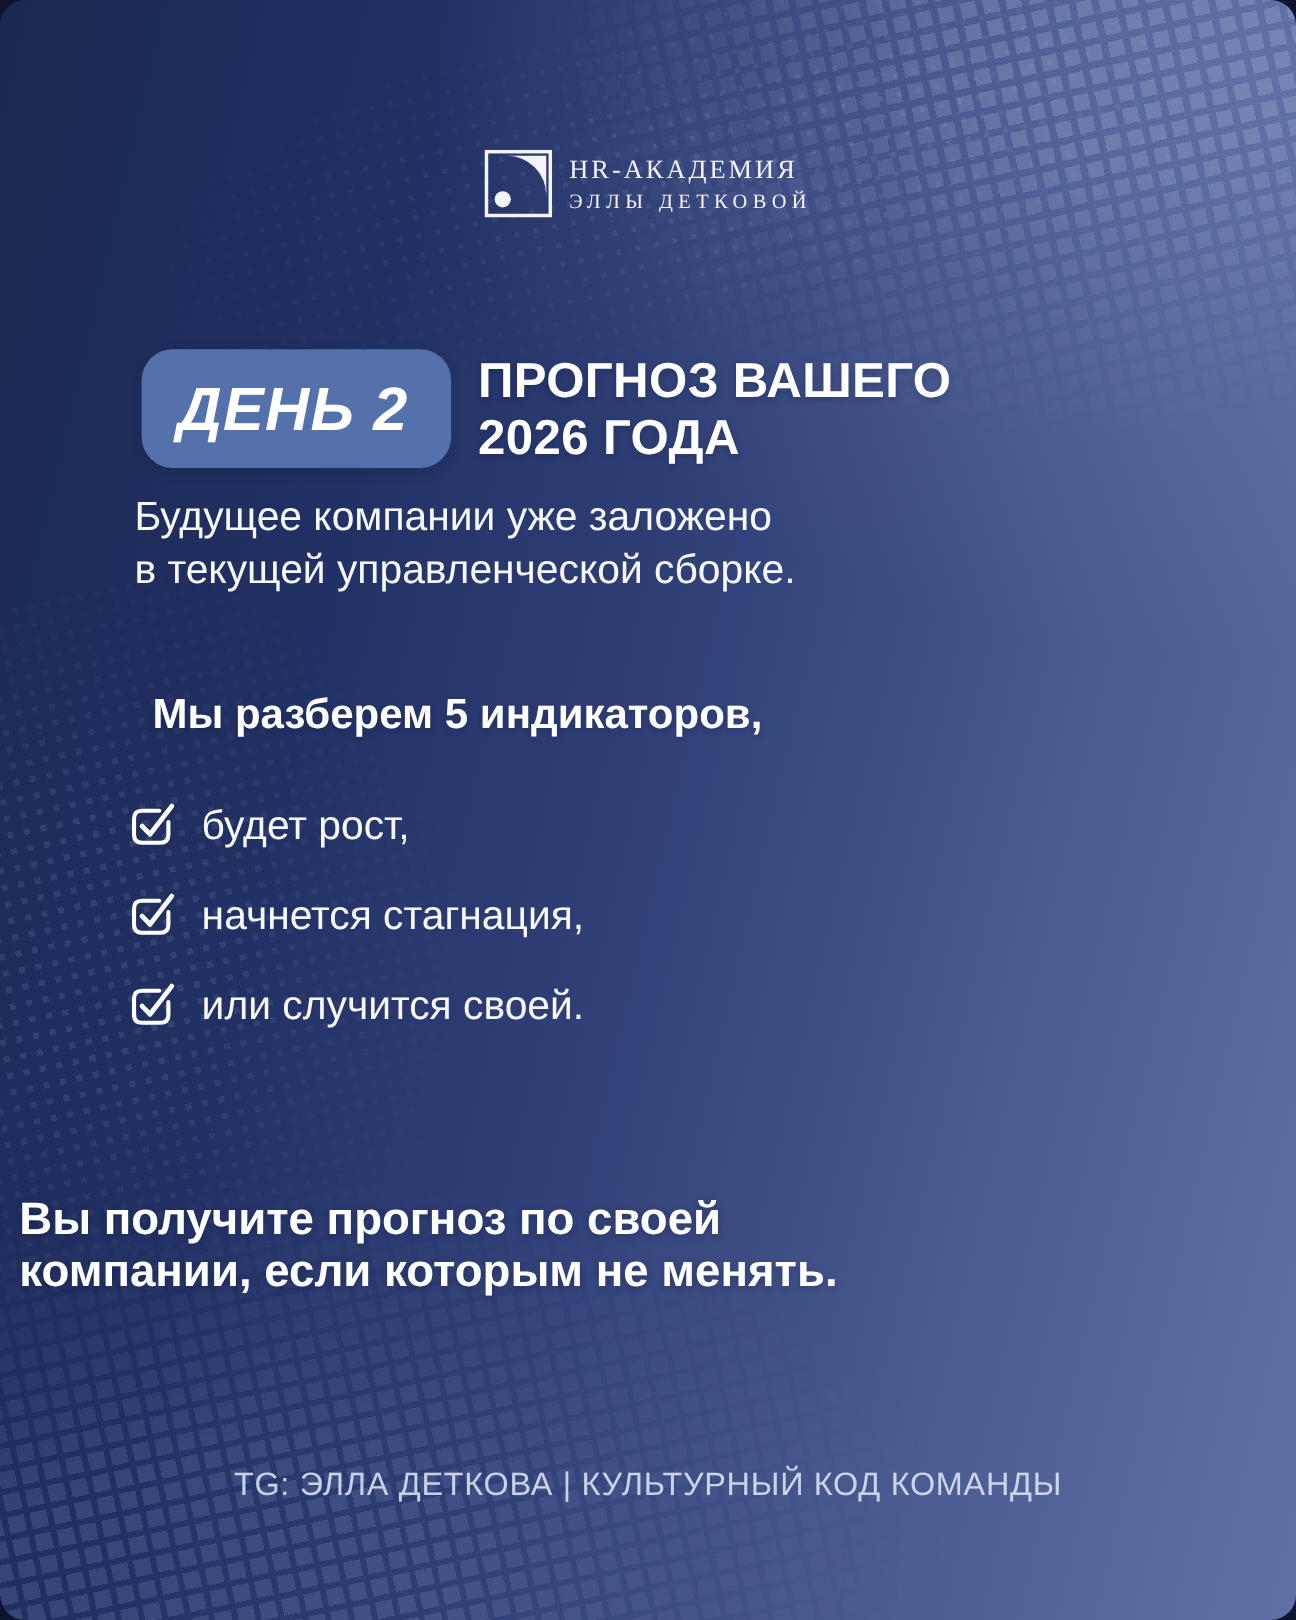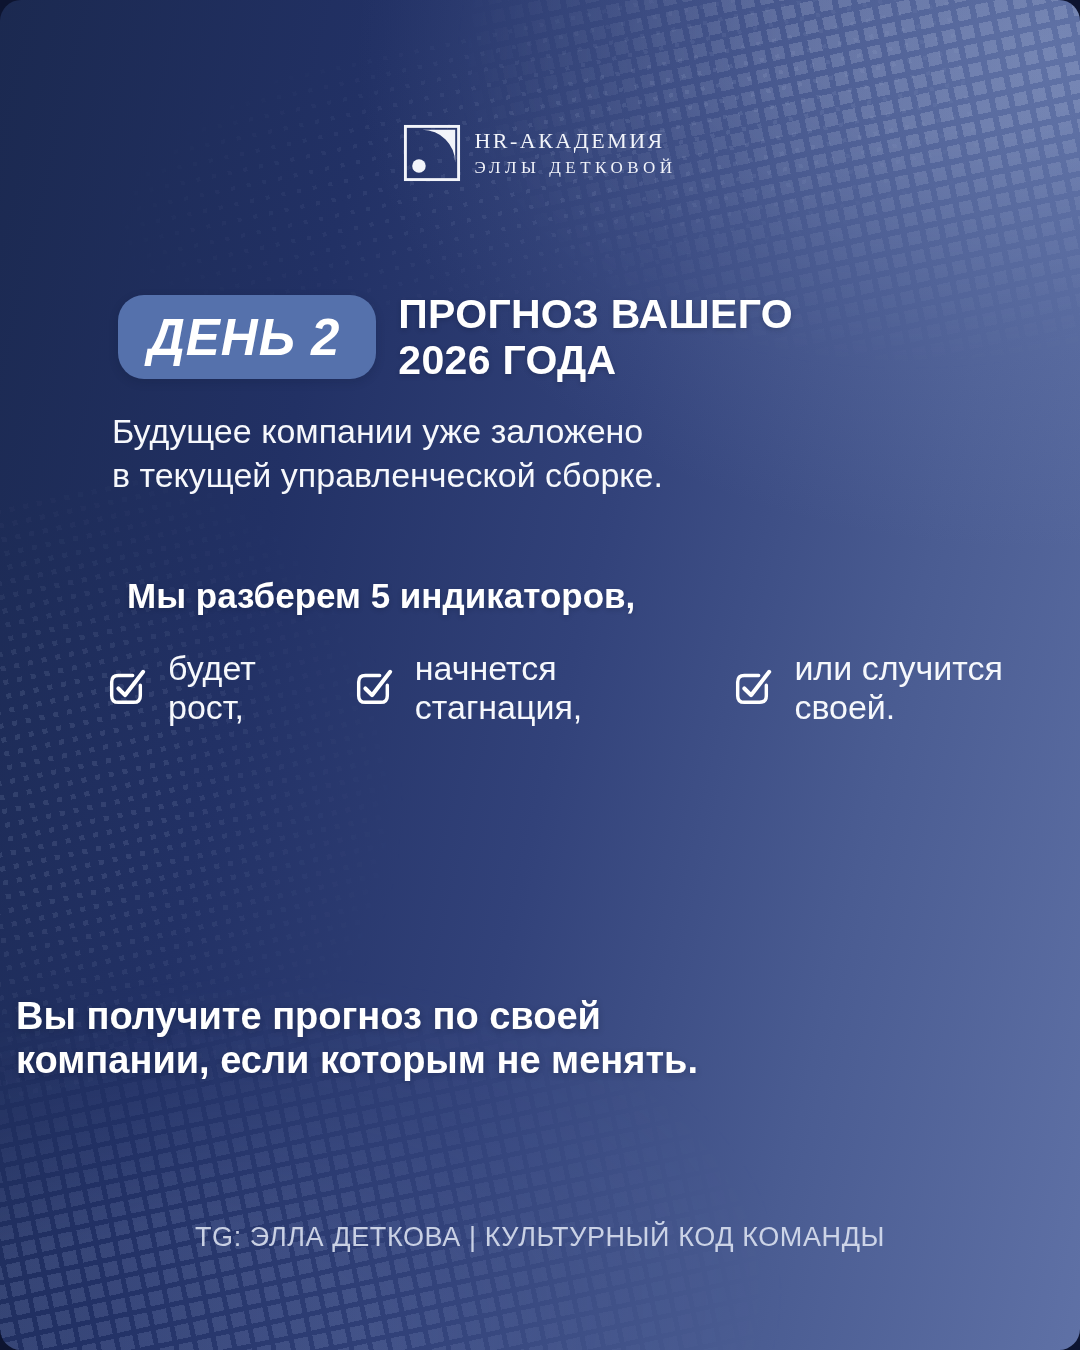--- a/index.html
+++ b/index.html
@@ -39,33 +39,33 @@
     -webkit-mask-image:repeating-linear-gradient(0deg,#000 0 4px,transparent 4px 16px);
             mask-image:repeating-linear-gradient(0deg,#000 0 4px,transparent 4px 16px);}
   
   .logo{position:absolute;top:124px;left:0;width:100%;display:flex;justify-content:center;align-items:center;gap:13px;}
   .logo svg{display:block;}
   .logo-text{display:flex;flex-direction:column;line-height:1;color:#f2f4fa;}
   .logo-line1{font-family:"Liberation Serif",serif;font-size:22px;letter-spacing:2.5px;}
   .logo-line2{font-family:"Liberation Serif",serif;font-size:17px;letter-spacing:4.5px;margin-top:7px;}
   
   .header{position:absolute;top:291px;left:118px;display:flex;align-items:center;gap:22px;}
-  .day-badge{background:#5571ac;border-radius:26px;height:84px;min-width:247px;
+  .day-badge{background:#5571ac;border-radius:26px;height:99px;min-width:247px;
     display:flex;align-items:center;justify-content:center;padding:0 30px;box-sizing:border-box;
     box-shadow:0 3px 10px rgba(12,20,44,.18);}
   .day-badge span{font-size:51px;font-weight:bold;font-style:italic;letter-spacing:1px;padding-right:6px;}
   .title{font-size:41px;font-weight:bold;line-height:1.13;letter-spacing:.3px;text-shadow:0 2px 5px rgba(10,18,40,.22);}
   .title span{display:block;}
   
   .intro{position:absolute;left:112px;top:410px;font-size:34px;line-height:1.28;font-weight:400;color:#f6f8fc;}
   .intro span{display:block;}
   .list-heading{position:absolute;left:112px;top:575px;font-size:35px;font-weight:bold;line-height:1.2;
     text-shadow:0 2px 5px rgba(10,18,40,.2);}
   .list-heading span{display:block;margin-left:15px;}
-  .checklist{position:absolute;left:105px;top:666px;display:flex;flex-direction:row;gap:31px;}
+  .checklist{position:absolute;left:105px;top:666px;display:flex;flex-direction:column;gap:31px;}
   .check-row{display:flex;align-items:center;gap:21px;height:44px;}
   .check-row svg{display:block;flex:0 0 auto;}
   .check-label{font-size:34px;font-weight:400;color:#f6f8fc;}
   
   .outro{position:absolute;top:994px;left:16px;width:100%;text-align:left;font-size:38px;font-weight:bold;
     line-height:1.17;text-shadow:0 2px 6px rgba(10,18,40,.25);}
   .outro span{display:block;}
   .footer{position:absolute;top:1222px;left:0;width:100%;text-align:center;font-size:27px;font-weight:400;
     color:rgba(227,233,246,.85);letter-spacing:.6px;}
 </style>

